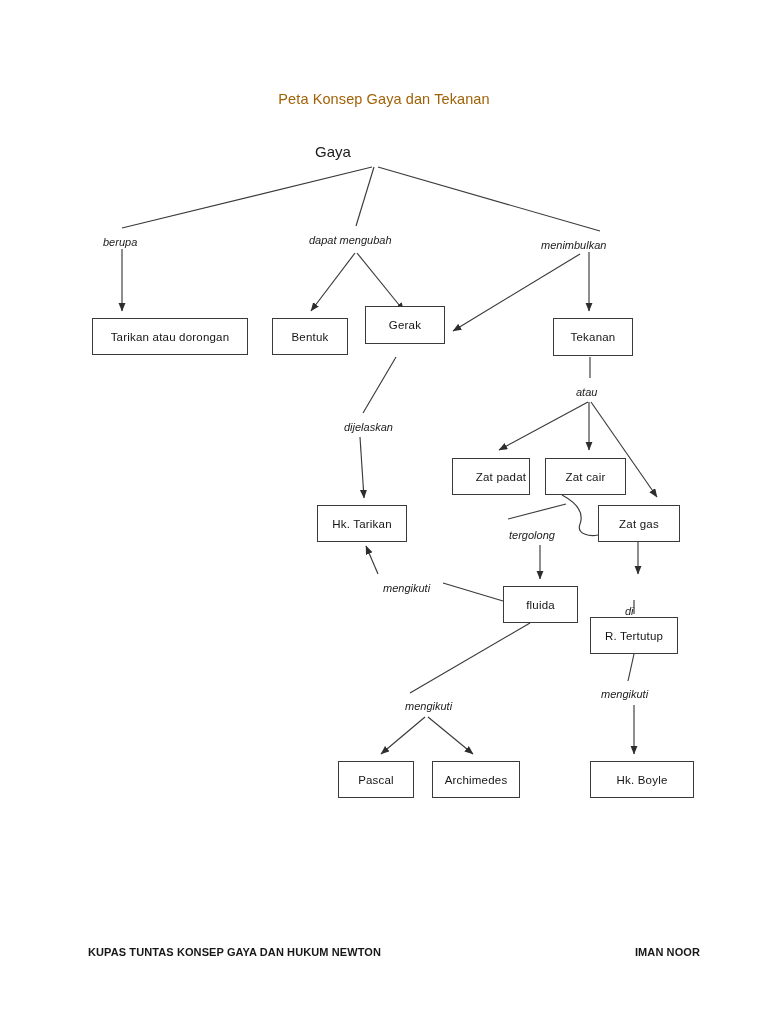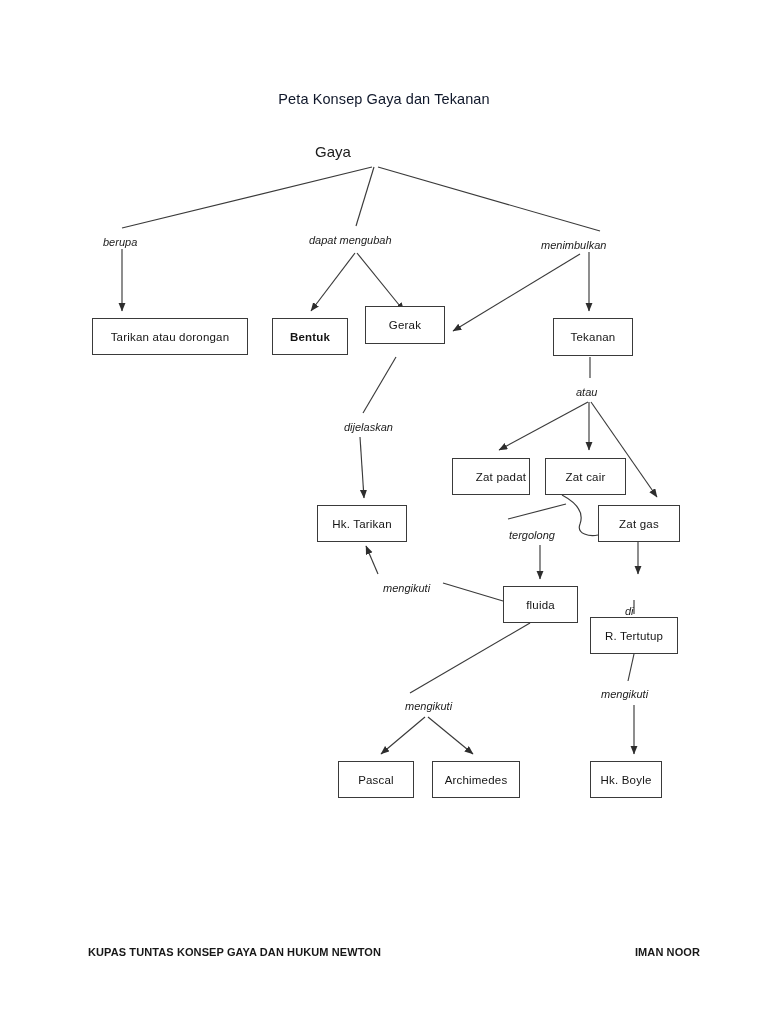--- a/index.html
+++ b/index.html
@@ -28,21 +28,21 @@
 
   
   .doc-title {
     position: absolute;
     left: 0;
     top: 91px;
     width: 768px;
     text-align: center;
     font-size: 14.5px;
     letter-spacing: 0.1px;
-    color: #0f172a;
+    color: #a16207;
     white-space: nowrap;
   }
 
   
   .root-node {
     position: absolute;
     font-size: 15px;
     color: #1b1b1b;
     text-align: left;
     white-space: nowrap;
@@ -162,32 +162,32 @@
       <path d="M428,717 L473,754" marker-end="url(#arrow)"></path>
 
       <path d="M634,654 L628,681"></path>
       <path d="M634,705 L634,754" marker-end="url(#arrow)"></path>
     </g>
   </svg>
 
   <div class="root-node" id="root-node" style="left: 315px; top: 143px; width: 120px;">Gaya</div>
 
   <div class="node" id="node-0" style="left: 92px; top: 318px; width: 156px; height: 37px;">Tarikan atau dorongan</div>
-  <div class="node" id="node-1" style="left: 272px; top: 318px; width: 76px; height: 37px; font-weight: bold;">Bentuk</div>
+  <div class="node" id="node-1" style="left: 272px; top: 318px; width: 76px; height: 37px;">Bentuk</div>
   <div class="node" id="node-2" style="left: 365px; top: 306px; width: 80px; height: 38px;">Gerak</div>
   <div class="node" id="node-3" style="left: 553px; top: 318px; width: 80px; height: 38px;">Tekanan</div>
   <div class="node" id="node-4" style="left: 452px; top: 458px; width: 78px; height: 37px; padding-left: 20px;">Zat padat</div>
   <div class="node" id="node-5" style="left: 545px; top: 458px; width: 81px; height: 37px;">Zat cair</div>
   <div class="node" id="node-6" style="left: 317px; top: 505px; width: 90px; height: 37px;">Hk. Tarikan</div>
   <div class="node" id="node-7" style="left: 598px; top: 505px; width: 82px; height: 37px;">Zat gas</div>
   <div class="node" id="node-8" style="left: 503px; top: 586px; width: 75px; height: 37px;">fluida</div>
   <div class="node" id="node-9" style="left: 590px; top: 617px; width: 88px; height: 37px;">R. Tertutup</div>
   <div class="node" id="node-10" style="left: 338px; top: 761px; width: 76px; height: 37px;">Pascal</div>
   <div class="node" id="node-11" style="left: 432px; top: 761px; width: 88px; height: 37px;">Archimedes</div>
-  <div class="node" id="node-12" style="left: 590px; top: 761px; width: 72px; height: 37px;">Hk. Boyle</div>
+  <div class="node" id="node-12" style="left: 590px; top: 761px; width: 104px; height: 37px;">Hk. Boyle</div>
 
   <div class="edge-label" id="elabel-0" style="left: 103px; top: 236px;">berupa</div>
   <div class="edge-label" id="elabel-1" style="left: 309px; top: 234px;">dapat mengubah</div>
   <div class="edge-label" id="elabel-2" style="left: 541px; top: 239px;">menimbulkan</div>
   <div class="edge-label" id="elabel-3" style="left: 576px; top: 386px;">atau</div>
   <div class="edge-label" id="elabel-4" style="left: 344px; top: 421px;">dijelaskan</div>
   <div class="edge-label" id="elabel-5" style="left: 509px; top: 529px;">tergolong</div>
   <div class="edge-label" id="elabel-6" style="left: 625px; top: 585px; margin-top: 20px;">di</div>
   <div class="edge-label" id="elabel-7" style="left: 383px; top: 582px;">mengikuti</div>
   <div class="edge-label" id="elabel-8" style="left: 405px; top: 700px;">mengikuti</div>

